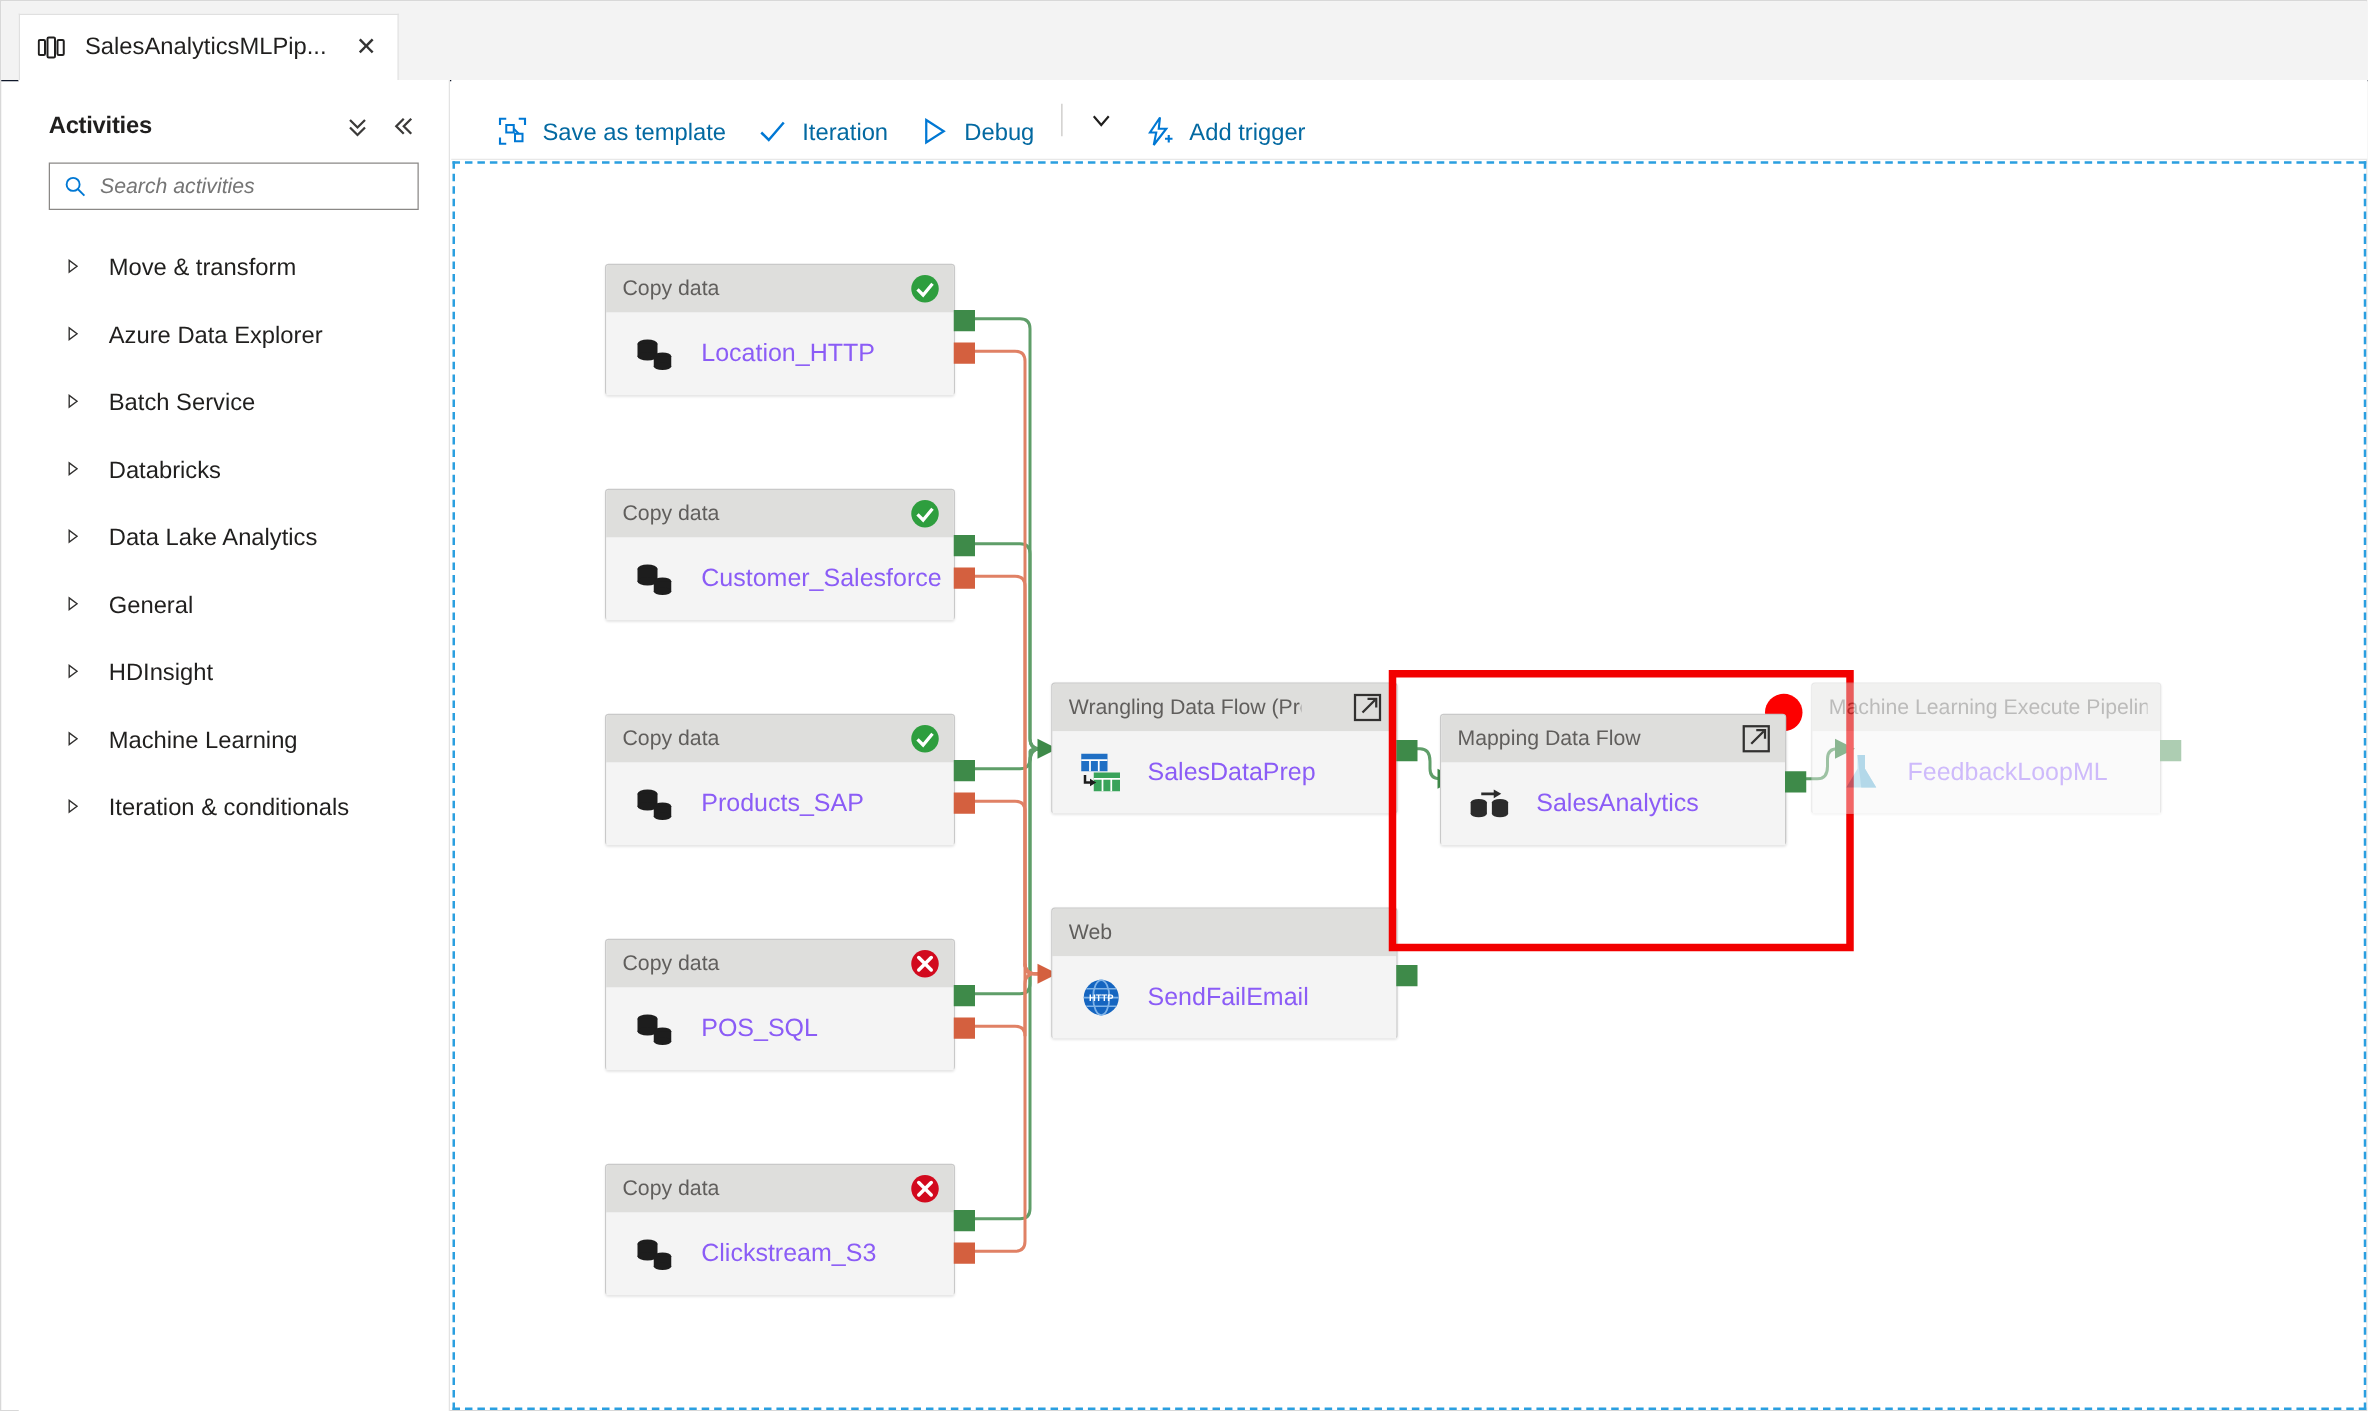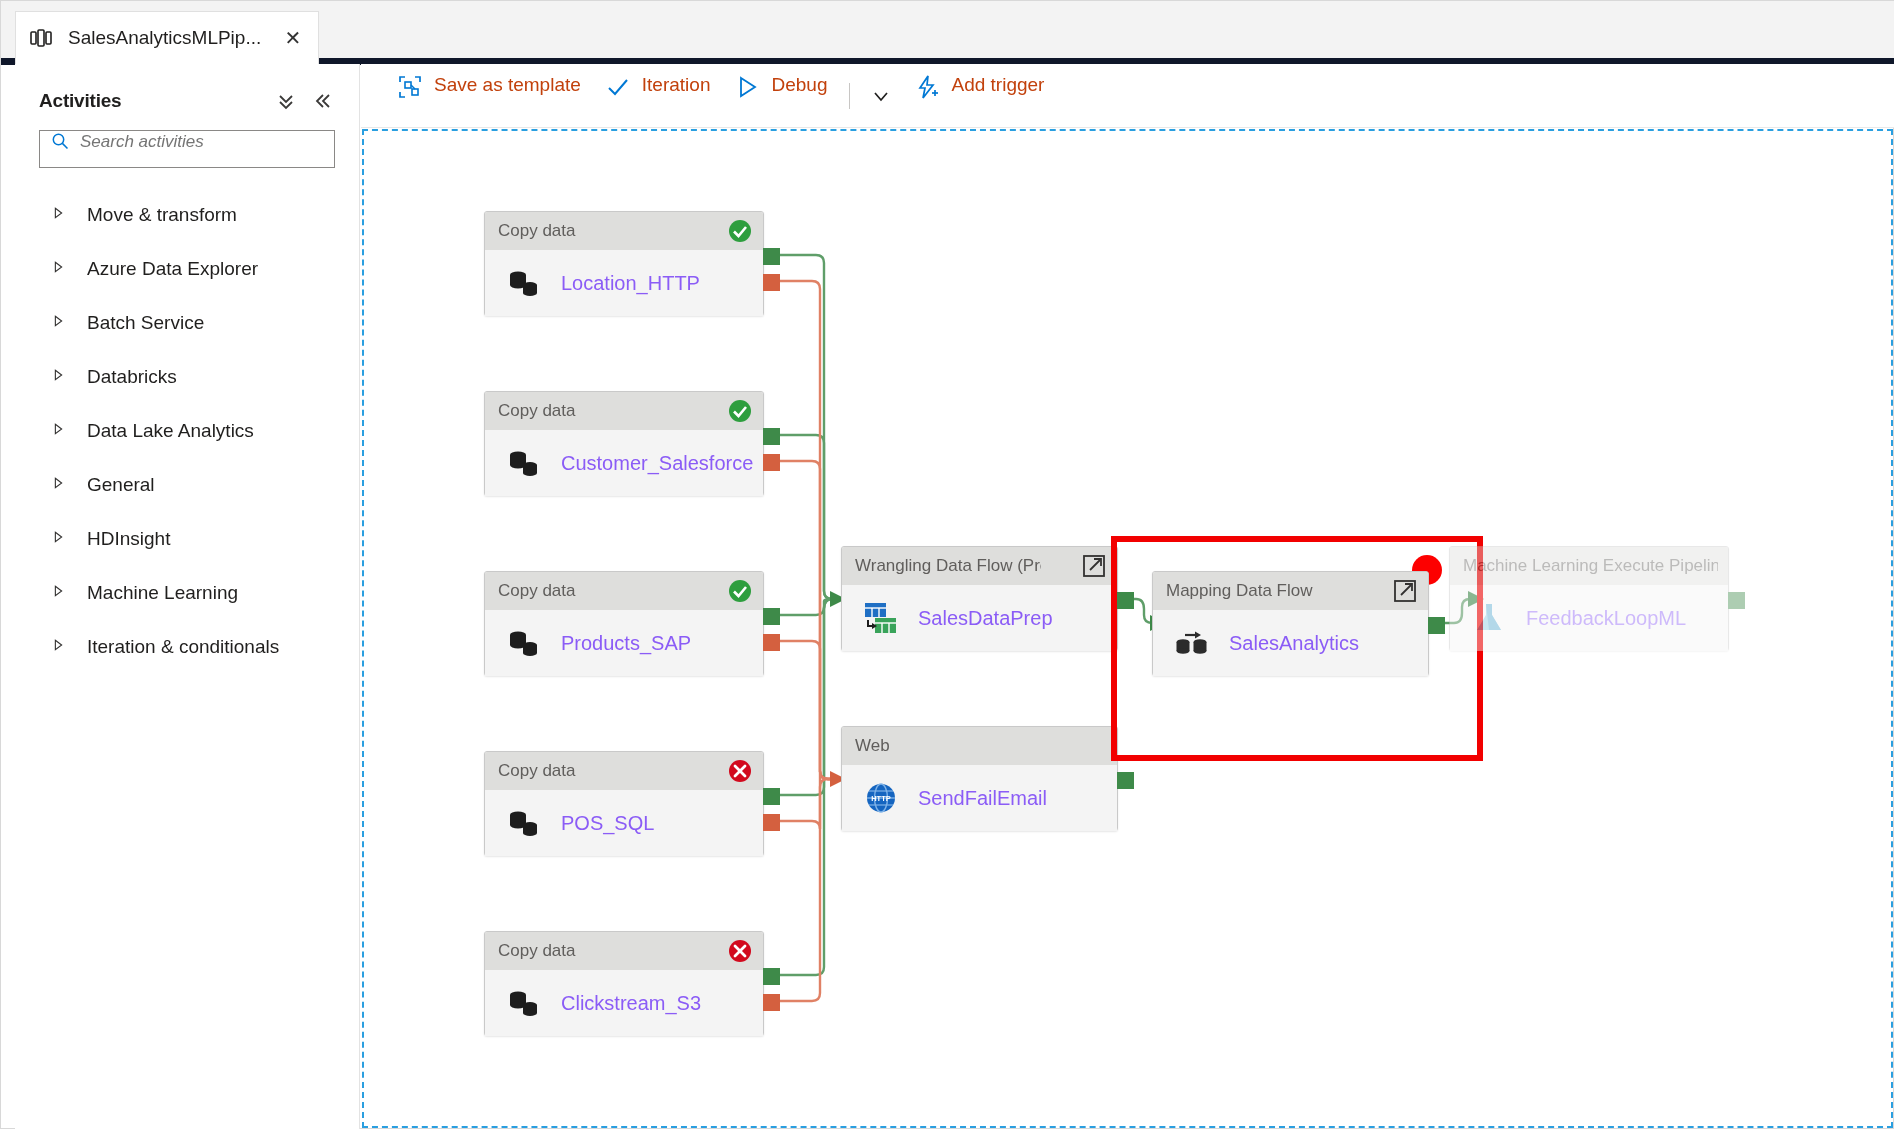--- a/index.html
+++ b/index.html
@@ -15,21 +15,21 @@
     width: 1894px; height: 1129px;
     background: #ffffff;
     border: 1px solid #d8d8d8;
   }
 
   
   .tabstrip {
     position: absolute; left: 0; top: 0;
     width: 1894px; height: 64px;
     background: #f3f3f3;
-    border-bottom: 7px solid #0f172a;
+    border-bottom: 1px solid #0f172a;
   }
   .tab {
     position: absolute; left: 14px; top: 10px;
     height: 54px; width: 304px;
     background: #ffffff;
     border: 1px solid #e0e0e0;
     border-bottom: 1px solid #ffffff;
     display: flex; align-items: center; padding: 0 14px;
   }
   .tab-icon { width: 26px; height: 20px; margin-right: 12px; flex: none; }
@@ -59,21 +59,21 @@
     letter-spacing: -0.2px;
   }
   .hdr-btn {
     width: 30px; height: 30px; margin-left: 6px; cursor: pointer;
     display: flex; align-items: center; justify-content: center;
     color: #3b3a39;
   }
   .search-wrap { padding: 8px 24px 0 24px; }
   .search-box {
     height: 38px; border: 1px solid #8a8886; background: #fff;
-    display: flex; align-items: flex-start; padding: 0 10px;
+    display: flex; align-items: center; padding: 0 10px;
   }
   .search-icon { width: 20px; height: 20px; flex: none; margin-right: 8px; }
   .search-input {
     border: 0; outline: 0; font-size: 17px; font-style: italic;
     color: #767676; font-family: "Liberation Sans", sans-serif;
     width: 100%; background: transparent;
   }
   .cat-list { margin-top: 20px; }
   .cat-item {
     display: flex; align-items: center; height: 54px;
@@ -84,22 +84,22 @@
 
   
   .toolbar {
     position: absolute; left: 360px; top: 63px;
     width: 1533px; height: 64px;
     background: #ffffff;
     border-bottom: 1px solid #e8e8e8;
     display: flex; align-items: center; padding-left: 24px;
   }
   .tb-btn {
-    display: flex; align-items: flex-start; height: 44px;
-    padding: 0 12px; cursor: pointer; color: #c2410c;
+    display: flex; align-items: flex-end; height: 44px;
+    padding: 0 12px; cursor: pointer; color: #0369a1;
   }
   .tb-ico { width: 26px; height: 26px; margin-right: 11px; flex: none; }
   .tb-label { font-size: 19px; white-space: nowrap; }
   .tb-sep {
     width: 1px; height: 26px; background: #c8c6c4; margin: 0 10px;
   }
   .tb-caret {
     width: 42px; height: 44px; display: flex; align-items: center;
     justify-content: center; cursor: pointer;
   }

